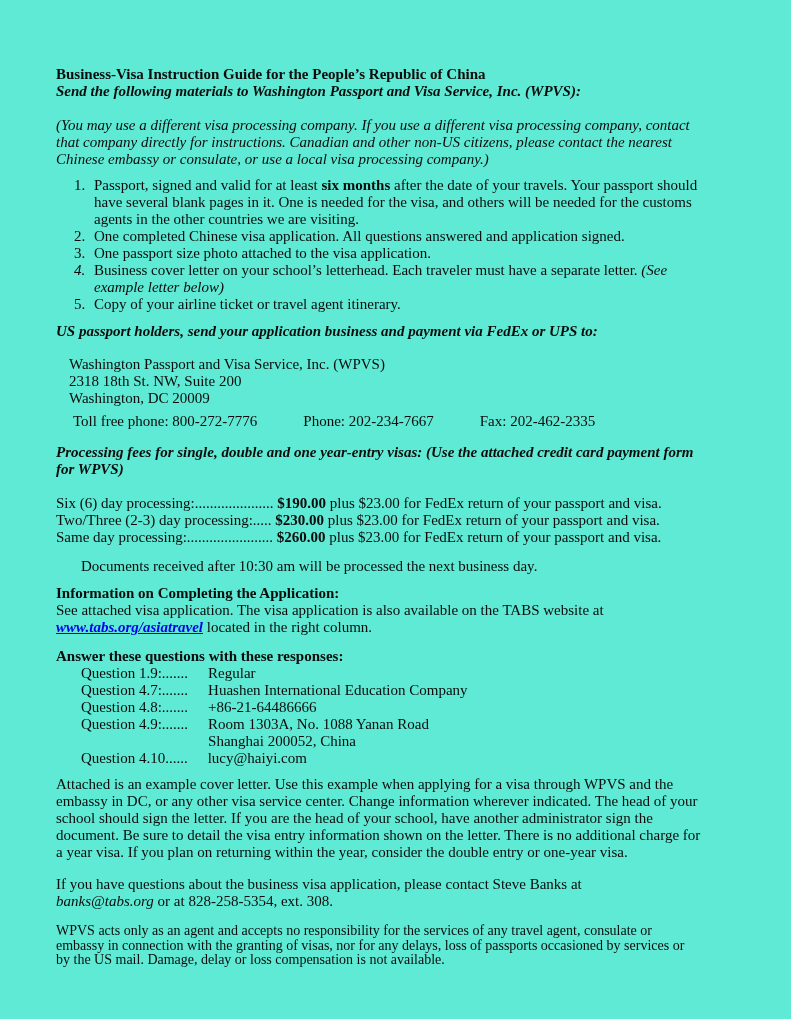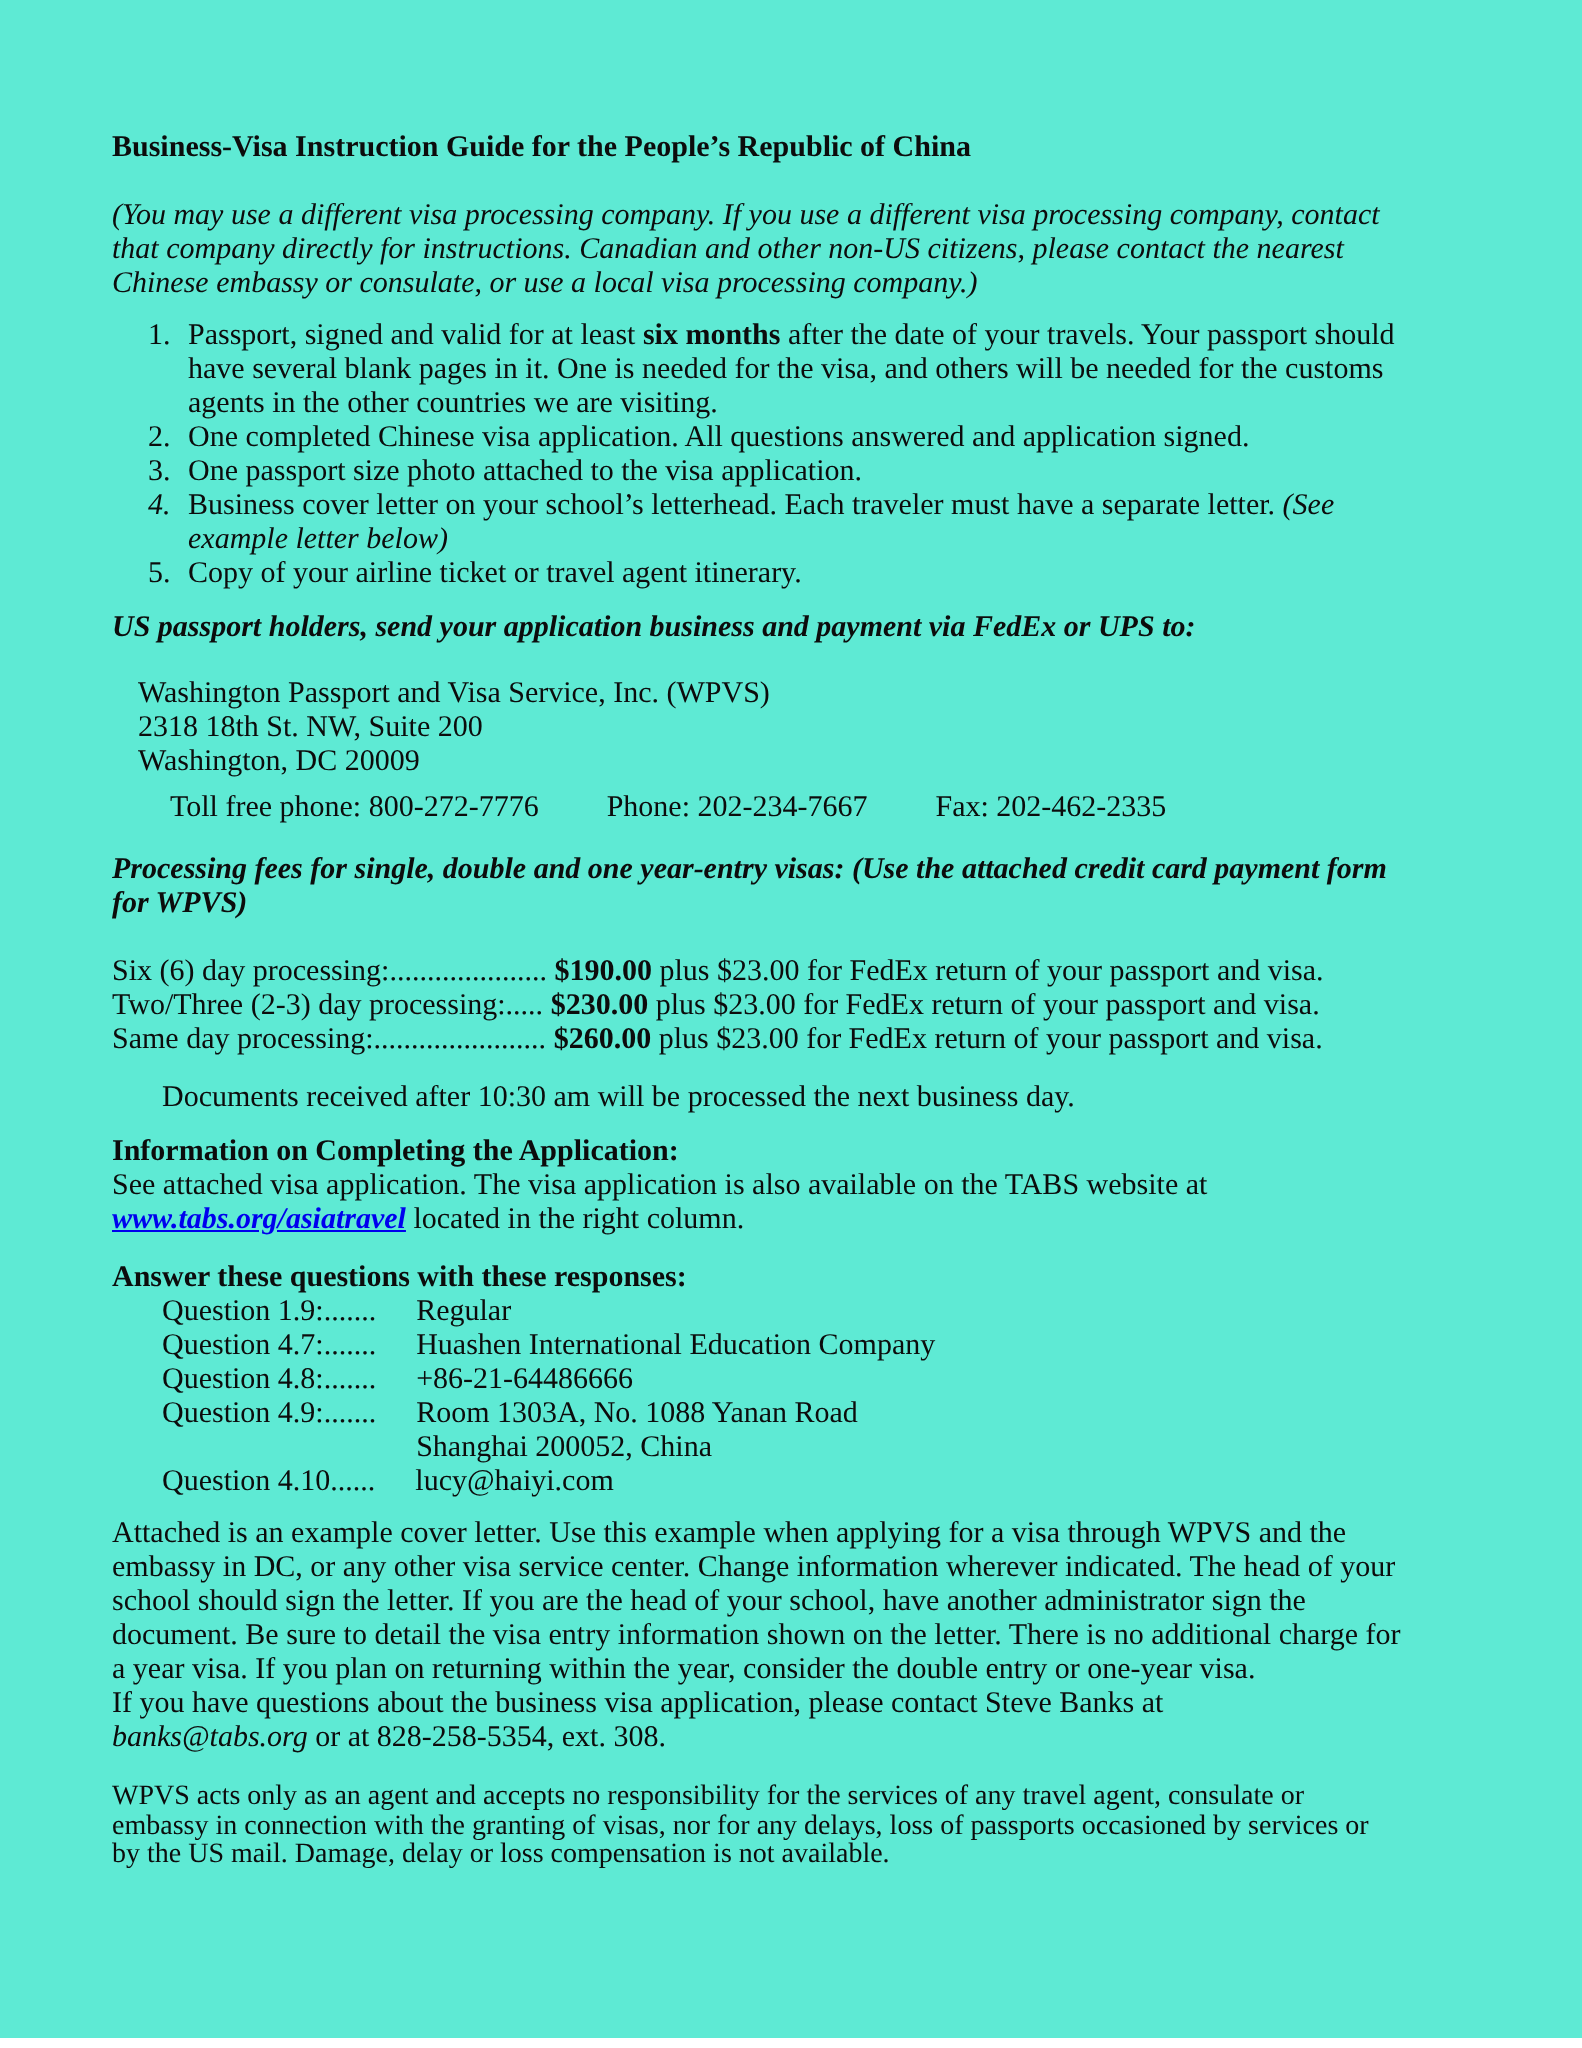--- a/index.html
+++ b/index.html
@@ -23,21 +23,21 @@
 
   .intro       { margin-top: 17px; }
   .materials   { margin-top: 9px; }
   .mat-row     { display: flex; }
   .mat-num     { flex: none; width: 20px; margin-left: 18px; }
   .mat-num.italic-num { font-style: italic; }
   .mat-body    { flex: 1; }
 
   .ship-head   { margin-top: 10px; }
   .address     { margin-top: 16px; margin-left: 13px; }
-  .phone-row   { display: flex; gap: 34px; margin-left: 29px; margin-top: 6px; white-space: nowrap; }
+  .phone-row   { display: flex; gap: 46px; margin-left: 17px; margin-top: 6px; white-space: nowrap; }
 
   .fees-head   { margin-top: 14px; font-family: Liberation Serif, serif; }
   .fees        { margin-top: 17px; }
   .fee-row     { white-space: nowrap; }
   .fees-note   { margin-top: 12px; margin-left: 25px; }
 
   .info-head   { margin-top: 10px; }
   .link {
     color: #0000ee;
     font-weight: bold;
@@ -46,33 +46,34 @@
     cursor: pointer;
   }
 
   .answers-head { margin-top: 12px; }
   .questions    { margin-left: 25px; }
   .q-row        { display: flex; }
   .q-label      { flex: none; margin-right: 20px; white-space: pre; }
   .q-answer     { flex: 1; }
 
   .cover-para  { margin-top: 9px; }
-  .contact     { }
+  .contact     { margin-top: 15px; }
   .disclaimer  {
     margin-top: 14px;
     font-size: 14px;
     line-height: 14.5px;
   }
 </style>
 </head>
 <body>
 
 <div class="page">
 
   <p class="b">Business-Visa Instruction Guide for the People’s Republic of China</p>
+  <p class="bi">Send the following materials to Washington Passport and Visa Service, Inc. (WPVS):</p>
 
   <p class="i intro">(You may use a different visa processing company. If you use a different visa processing company, contact that company directly for instructions. Canadian and other non-US citizens, please contact the nearest Chinese embassy or consulate, or use a local visa processing company.)</p>
 
   <div class="materials">
     <div class="mat-row">
       <span class="mat-num">1.</span>
       <span class="mat-body"><span>Passport, signed and valid for at least </span><span class="b">six months</span><span> after the date of your travels. Your passport should have several blank pages in it. One is needed for the visa, and others will be needed for the customs agents in the other countries we are visiting.</span></span>
     </div>
     <div class="mat-row">
       <span class="mat-num">2.</span>

